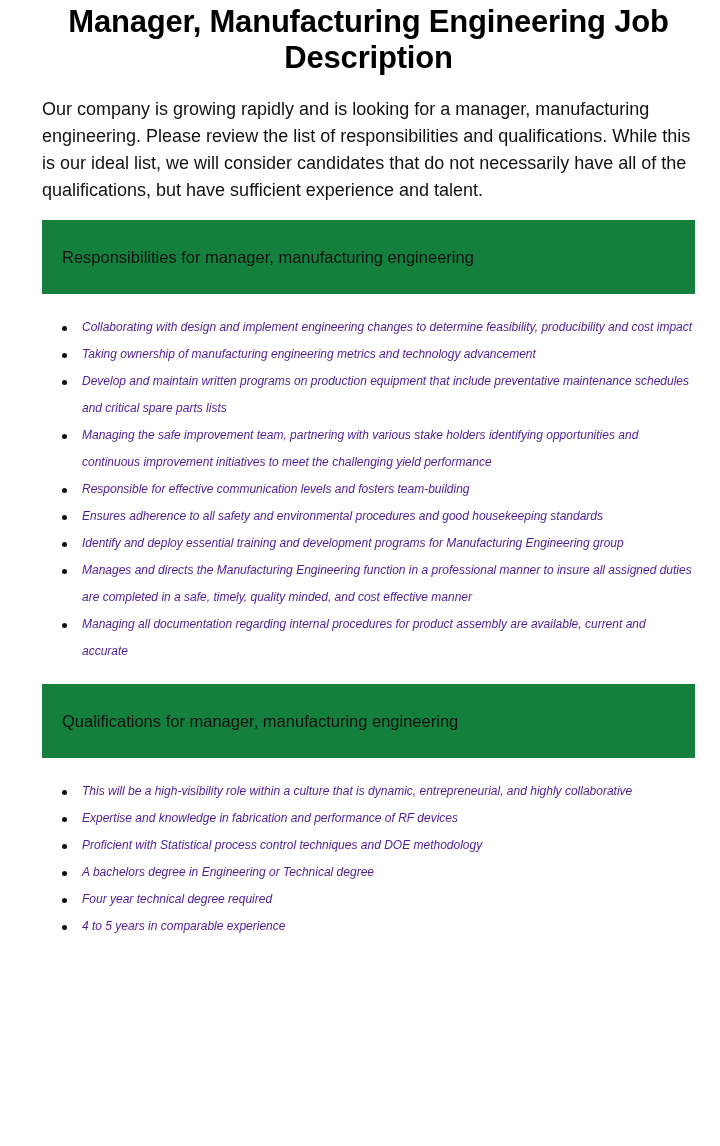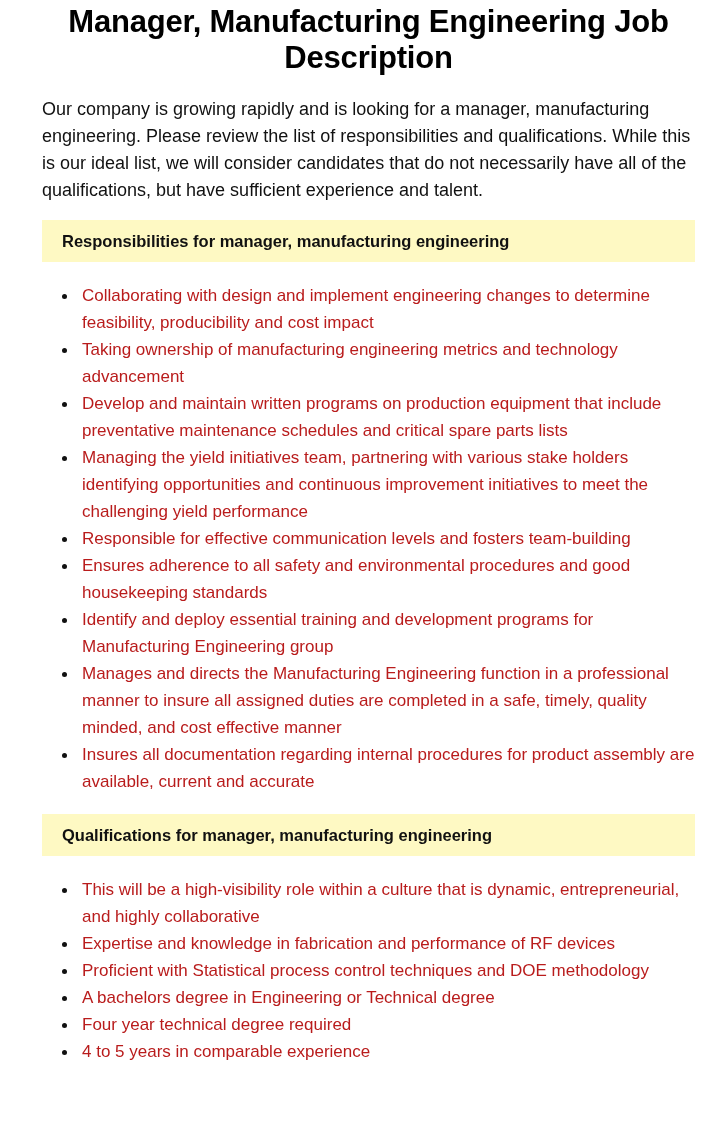--- a/index.html
+++ b/index.html
@@ -29,39 +29,40 @@
     letter-spacing: -0.2px;
   }
   .intro {
     margin: 20px 0 0 0;
     font-size: 18px;
     line-height: 27px;
     color: #111111;
   }
   .section-header {
     margin-top: 16px;
-    background: #fef9c3;
+    background: #15803d;
     height: 42px;
-    padding: 0 20px;
+    padding: 16px 20px;
     display: flex;
     align-items: center;
     font-size: 16.5px;
-    font-weight: bold;
+    font-weight: normal;
     color: #111111;
   }
   ul.items {
     margin: 20px 0 0 0;
     padding: 0 0 0 40px;
     list-style: none;
   }
   ul.items li {
     position: relative;
-    font-size: 17px;
+    font-size: 12px;
     line-height: 27px;
-    color: #b91c1c;
+    color: #4c1d95;
+    font-style: italic;
   }
   ul.items li::before {
     content: "";
     position: absolute;
     left: -20px;
     top: 12px;
     width: 5px;
     height: 5px;
     border-radius: 50%;
     background: #111111;
@@ -75,26 +76,26 @@
 
 <div class="page">
   <h1>Manager, Manufacturing Engineering Job Description</h1>
   <p class="intro">Our company is growing rapidly and is looking for a manager, manufacturing engineering. Please review the list of responsibilities and qualifications. While this is our ideal list, we will consider candidates that do not necessarily have all of the qualifications, but have sufficient experience and talent.</p>
 
   <div class="section-header">Responsibilities for manager, manufacturing engineering</div>
   <ul class="items">
     <li>Collaborating with design and implement engineering changes to determine feasibility, producibility and cost impact</li>
     <li>Taking ownership of manufacturing engineering metrics and technology advancement</li>
     <li>Develop and maintain written programs on production equipment that include preventative maintenance schedules and critical spare parts lists</li>
-    <li>Managing the yield initiatives team, partnering with various stake holders identifying opportunities and continuous improvement initiatives to meet the challenging yield performance</li>
+    <li>Managing the safe improvement team, partnering with various stake holders identifying opportunities and continuous improvement initiatives to meet the challenging yield performance</li>
     <li>Responsible for effective communication levels and fosters team-building</li>
     <li>Ensures adherence to all safety and environmental procedures and good housekeeping standards</li>
     <li>Identify and deploy essential training and development programs for Manufacturing Engineering group</li>
     <li>Manages and directs the Manufacturing Engineering function in a professional manner to insure all assigned duties are completed in a safe, timely, quality minded, and cost effective manner</li>
-    <li>Insures all documentation regarding internal procedures for product assembly are available, current and accurate</li>
+    <li>Managing all documentation regarding internal procedures for product assembly are available, current and accurate</li>
   </ul>
 
   <div class="section-header" id="qual-header">Qualifications for manager, manufacturing engineering</div>
   <ul class="items">
     <li>This will be a high-visibility role within a culture that is dynamic, entrepreneurial, and highly collaborative</li>
     <li>Expertise and knowledge in fabrication and performance of RF devices</li>
     <li>Proficient with Statistical process control techniques and DOE methodology</li>
     <li>A bachelors degree in Engineering or Technical degree</li>
     <li>Four year technical degree required</li>
     <li>4 to 5 years in comparable experience</li>

